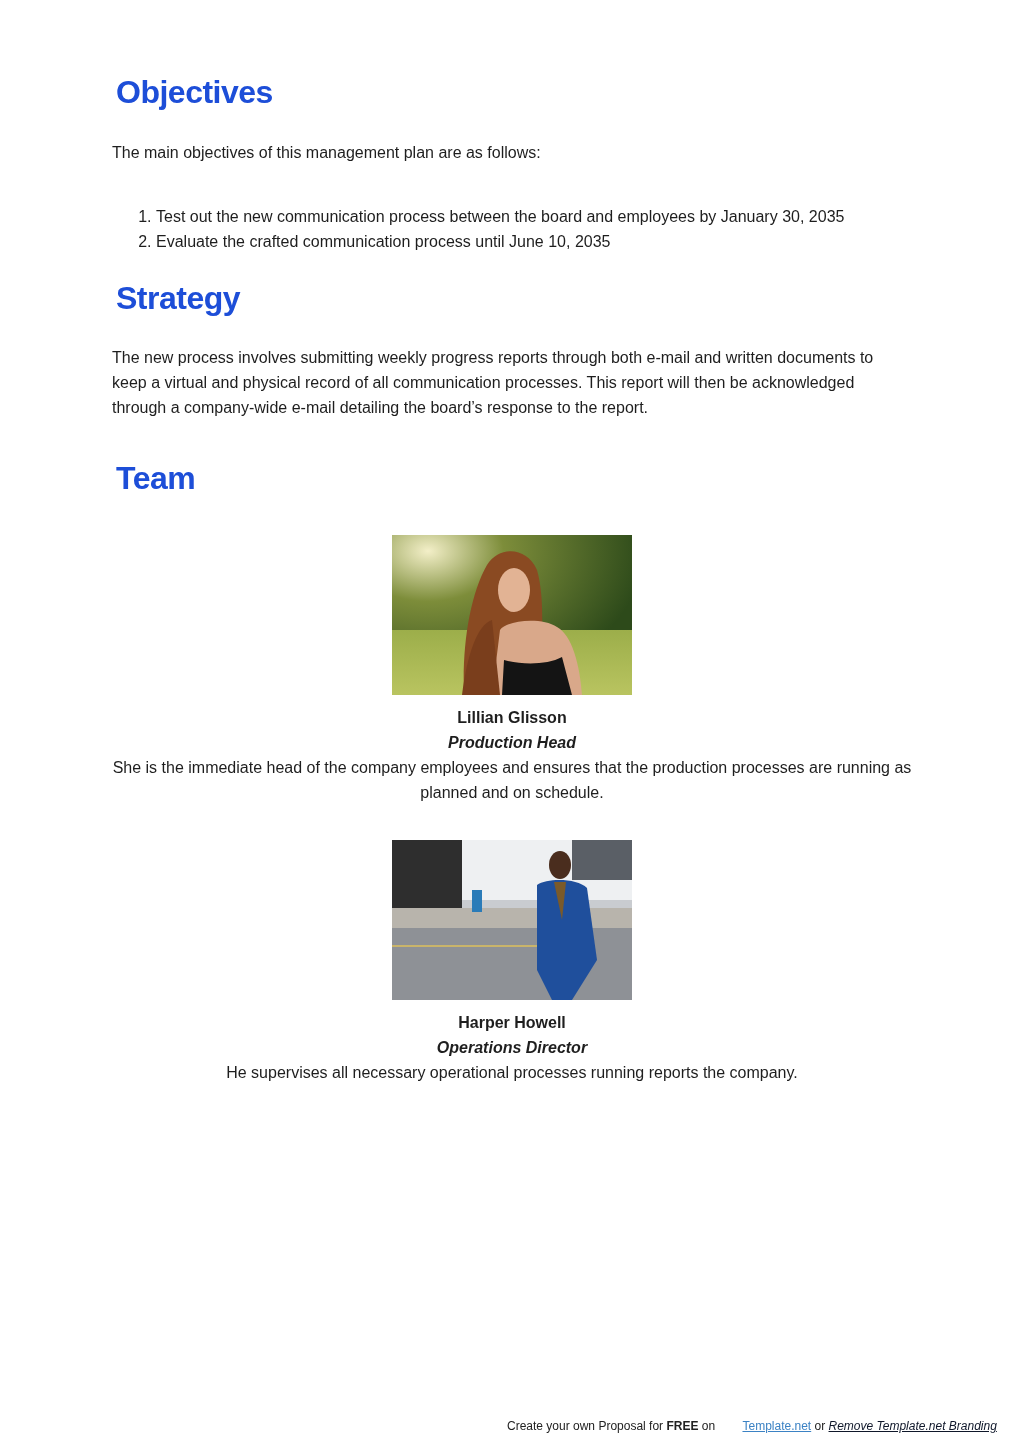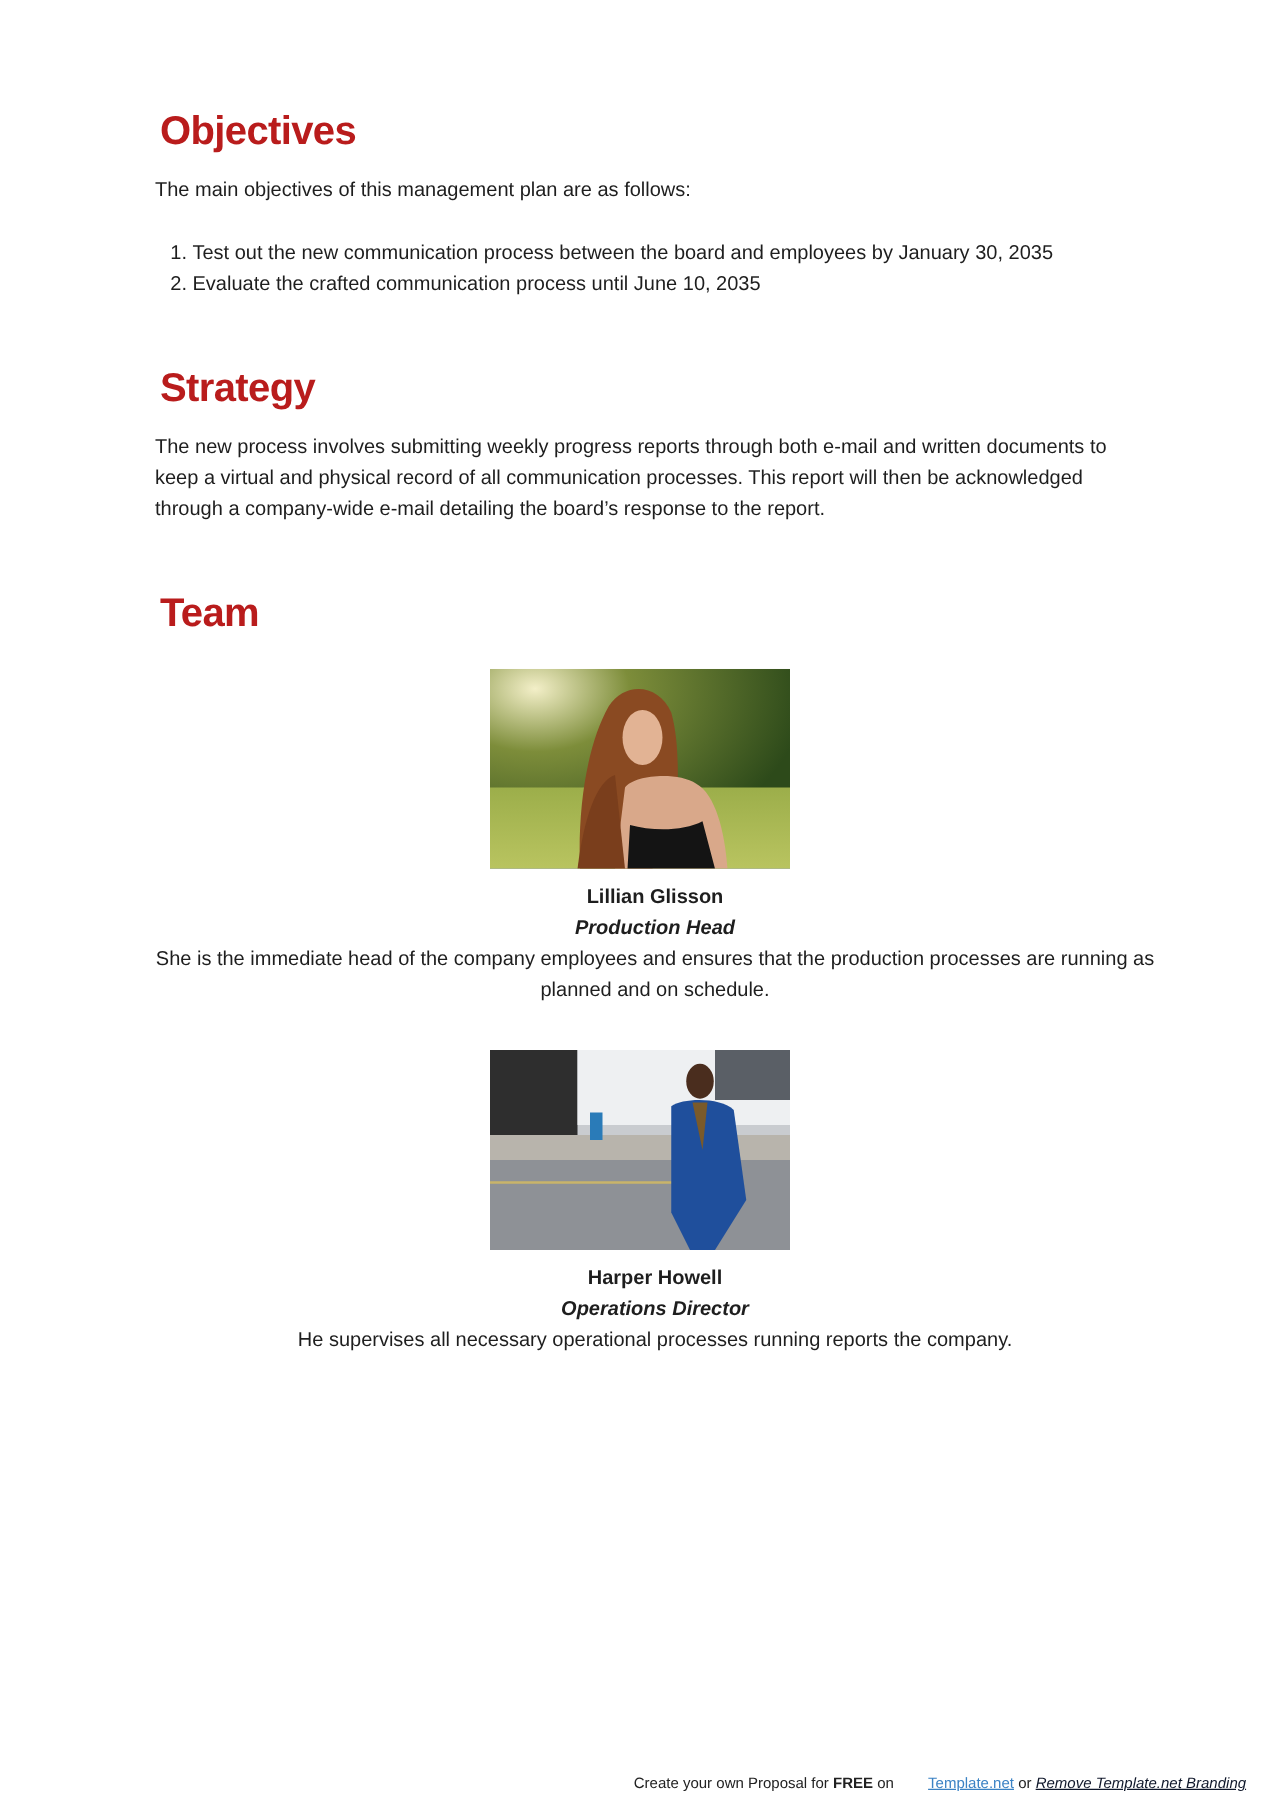--- a/index.html
+++ b/index.html
@@ -1,22 +1,22 @@
 <!DOCTYPE html>
 <html><head>
   <meta charset="utf-8">
   <style>
     html, body { margin: 0; padding: 0; background: #ffffff; }
     body { width: 1024px; height: 1446px; position: relative; overflow: hidden;
            font-family: "Liberation Sans", "DejaVu Sans", sans-serif; color: #1e1e1e; }
     .page { position: absolute; left: 112px; top: 0; width: 800px; }
-    h1 { font-size: 32px; font-weight: bold; margin: 16px; letter-spacing: -0.5px; color: #b91c1c; position: absolute; left: 0; }
+    h1 { font-size: 32px; font-weight: bold; margin: 4px; letter-spacing: -0.5px; color: #1d4ed8; position: absolute; left: 0; }
     p, li { font-size: 16px; line-height: 25px; margin: 0; }
-    .abs { position: absolute; left: 12px; }
-    ol { margin: 0; padding-left: 30px; }
+    .abs { position: absolute; left: 0; }
+    ol { margin: 14px; padding-left: 30px; }
     .center { text-align: center; width: 800px; }
     .photo { position: absolute; left: 280px; width: 240px; height: 160px; overflow: hidden; }
     .name { font-weight: bold; text-align: center; }
     .role { font-weight: bold; font-style: italic; text-align: center; }
     .footer { position: absolute; top: 1419px; left: 507px; font-size: 12px; white-space: nowrap; color: #222; }
     .footer a { text-decoration: underline; }
     .link-blue { color: #3b82c4; margin-left: 24px; }
     .link-orange { color: #0f172a; font-style: italic; }
   </style>
 </head>

